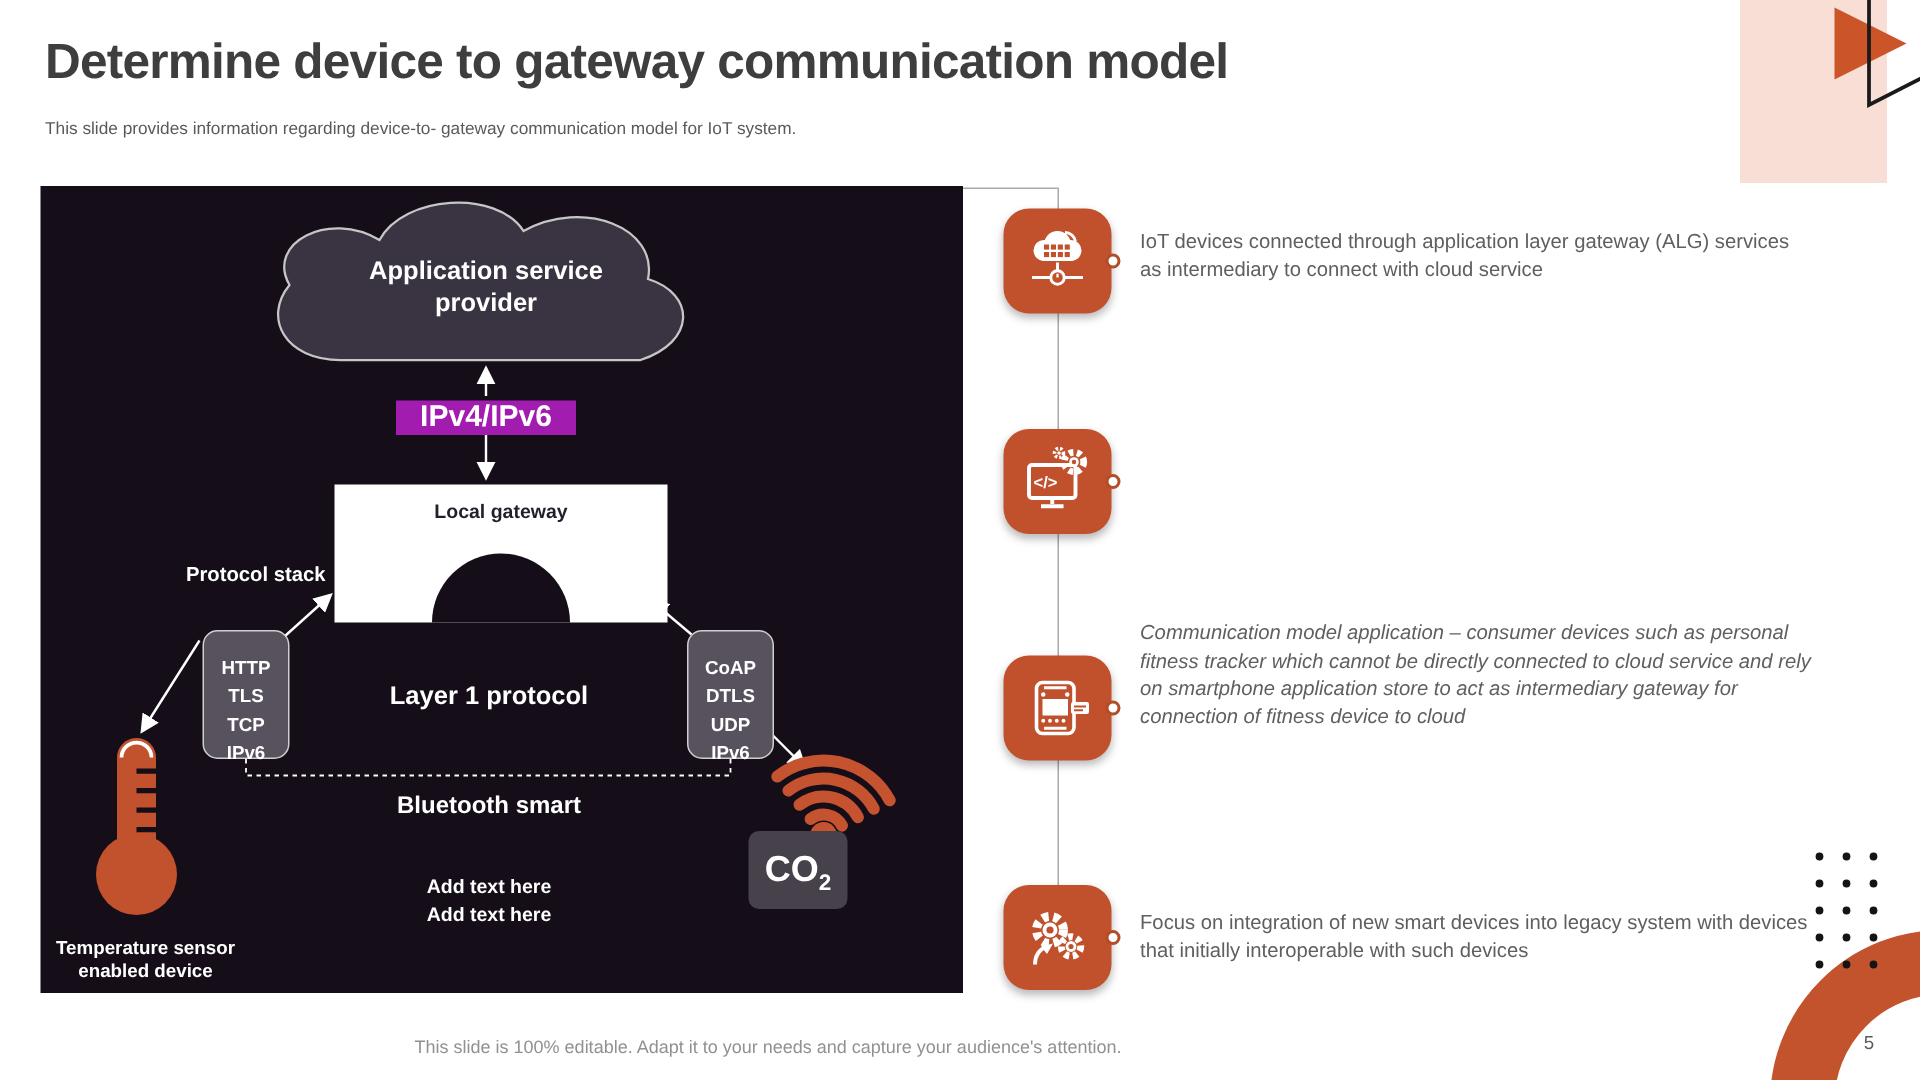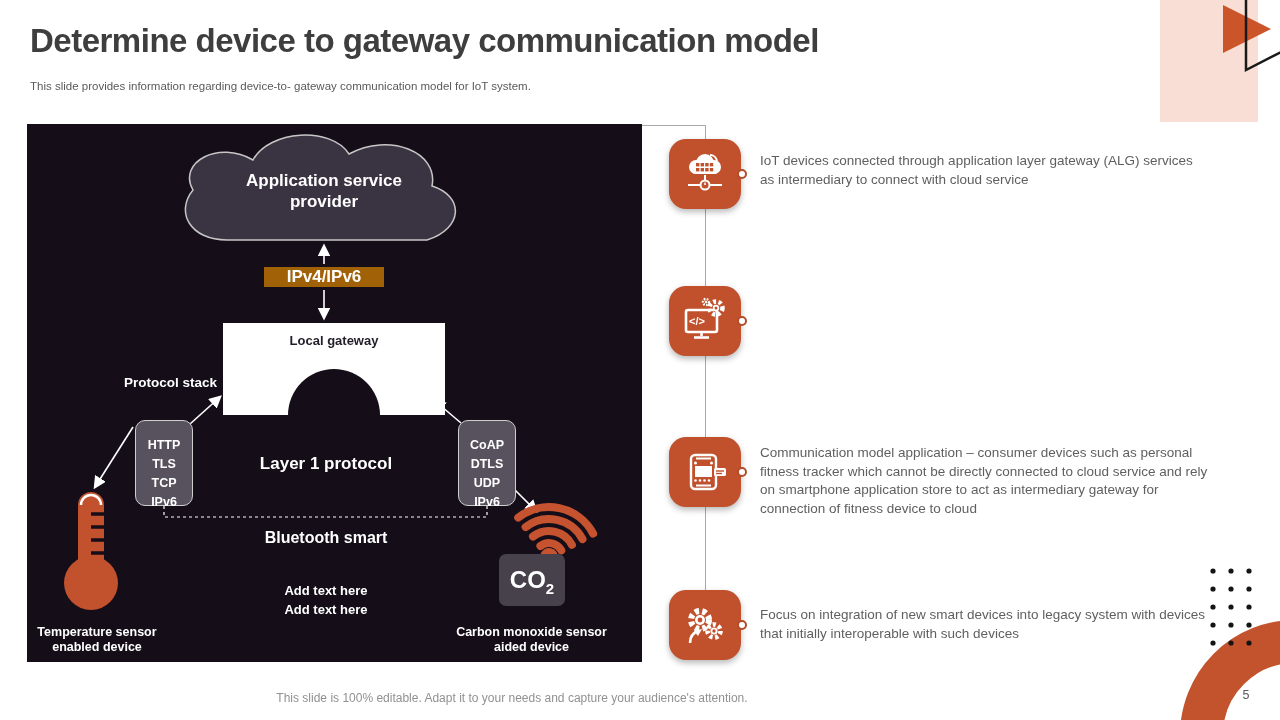--- a/index.html
+++ b/index.html
@@ -15,21 +15,21 @@
   .peach-rect{left:1160px;top:0;width:98px;height:122px;background:#f8ded4;}
   .deco-triangle{left:1223px;top:5px;width:0;height:0;border-top:24px solid transparent;
                  border-bottom:24px solid transparent;border-left:48px solid #cb5429;}
   .deco-lines{left:1240px;top:0;}
 
   
   .panel{left:27px;top:124px;width:615px;height:538px;background:#150e19;}
   .panel-svg{position:absolute;left:0;top:0;}
   .p-label{position:absolute;color:#ffffff;text-align:center;}
   .cloud-label{left:197px;top:46px;width:200px;font-size:17px;font-weight:700;line-height:21px;}
-  .ip-label{left:237px;top:143px;width:120px;font-size:17px;font-weight:700;background:#a16207;}
+  .ip-label{left:237px;top:143px;width:120px;font-size:20px;font-weight:700;background:#a21caf;}
   .gw-box{position:absolute;left:196px;top:199px;width:222px;height:92px;background:#ffffff;overflow:hidden;}
   .gw-box .gw-text{position:absolute;left:0;top:10px;width:100%;text-align:center;
                    font-size:13px;font-weight:700;color:#221e2a;}
   .gw-box .gw-notch{position:absolute;left:50%;top:46px;width:92px;height:92px;margin-left:-46px;
                     border-radius:50%;background:#150e19;}
   .ps-label{left:50px;top:251px;width:140px;font-size:13.5px;font-weight:700;text-align:right;}
   .stack-box{position:absolute;width:58px;height:86px;top:296px;background:#57525e;
              border:1px solid #cfcfcf;border-radius:10px;box-sizing:border-box;
              color:#fff;font-size:12.5px;font-weight:700;text-align:center;line-height:19px;padding-top:15px;}
   .stack-left{left:108px;}
@@ -143,22 +143,20 @@
 
     <div class="p-label layer1-label">Layer 1 protocol</div>
     <div class="p-label bt-label">Bluetooth smart</div>
     <div class="p-label addtext" style="top:434px;">Add text here</div>
     <div class="p-label addtext" style="top:453px;">Add text here</div>
 
     <div class="co2-box"><b>CO</b><sub>2</sub></div>
 
     <div class="p-label dev-label dev-left">Temperature sensor
 enabled device</div>
-    <div class="p-label dev-label dev-right">Carbon monoxide sensor
-aided device</div>
   </div>
 
   <div class="abs conn-h"></div>
   <div class="abs conn-v"></div>
 
   <div class="abs pt-icon" style="top:139px;">
     <svg width="48" height="48" viewBox="0 0 48 48">
       <g fill="#ffffff">
         <circle cx="15" cy="17" r="7"></circle>
           <circle cx="24" cy="13" r="9"></circle>
@@ -218,21 +216,21 @@
           <circle cx="19" cy="32.5" r="1.3"></circle>
           <circle cx="23.5" cy="32.5" r="1.3"></circle>
           <circle cx="28" cy="32.5" r="1.3"></circle>
         </g>
       <rect x="33" y="20" width="12" height="8" rx="1.5" fill="#ffffff"></rect>
       <line x1="35" y1="23" x2="43" y2="23" stroke="#c0512c" stroke-width="1.4"></line>
       <line x1="35" y1="25.5" x2="41" y2="25.5" stroke="#c0512c" stroke-width="1.4"></line>
     </svg>
     <span class="node-dot"></span>
   </div>
-  <div class="abs pt-text" style="top:444px;">Communication model application – consumer devices such as personal fitness tracker which cannot be directly connected to cloud service and rely on smartphone application store to act as intermediary gateway for connection of fitness device to cloud</div>
+  <div class="abs pt-text" style="top:413px;font-style:italic;">Communication model application – consumer devices such as personal fitness tracker which cannot be directly connected to cloud service and rely on smartphone application store to act as intermediary gateway for connection of fitness device to cloud</div>
 
   <div class="abs pt-icon" style="top:590px;">
     <svg width="48" height="48" viewBox="0 0 48 48">
       <g>
         <circle cx="19" cy="19" r="9" fill="none" stroke="#ffffff" stroke-width="6" stroke-dasharray="4.2,3.2"></circle>
         <circle cx="19" cy="19" r="5" fill="#ffffff"></circle>
           <circle cx="19" cy="19" r="2.4" fill="#c0512c"></circle>
       </g>
       <g>
         <circle cx="33" cy="30" r="6.5" fill="none" stroke="#ffffff" stroke-width="4.6" stroke-dasharray="3.2,2.5"></circle>

